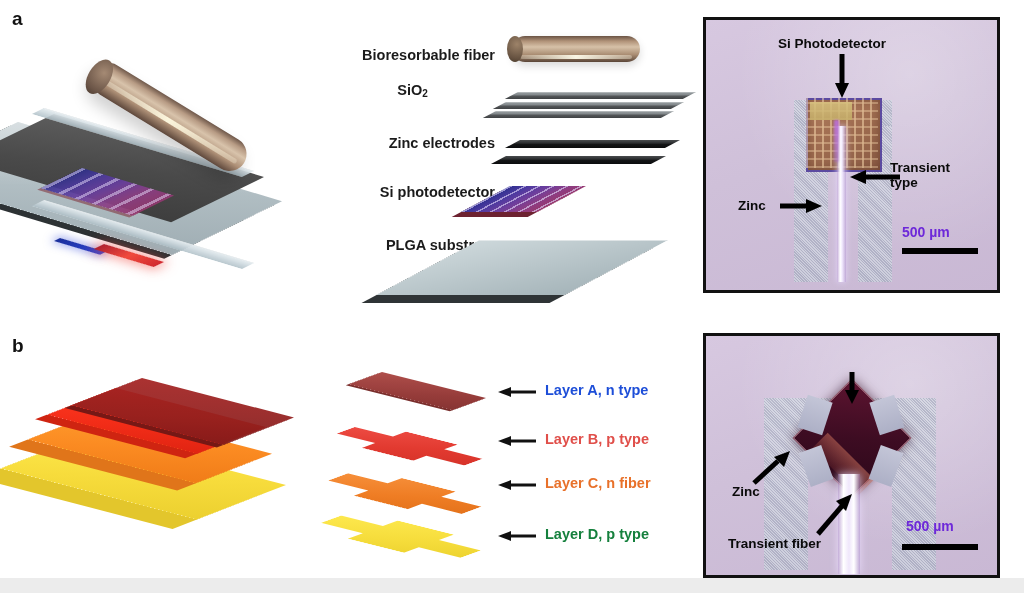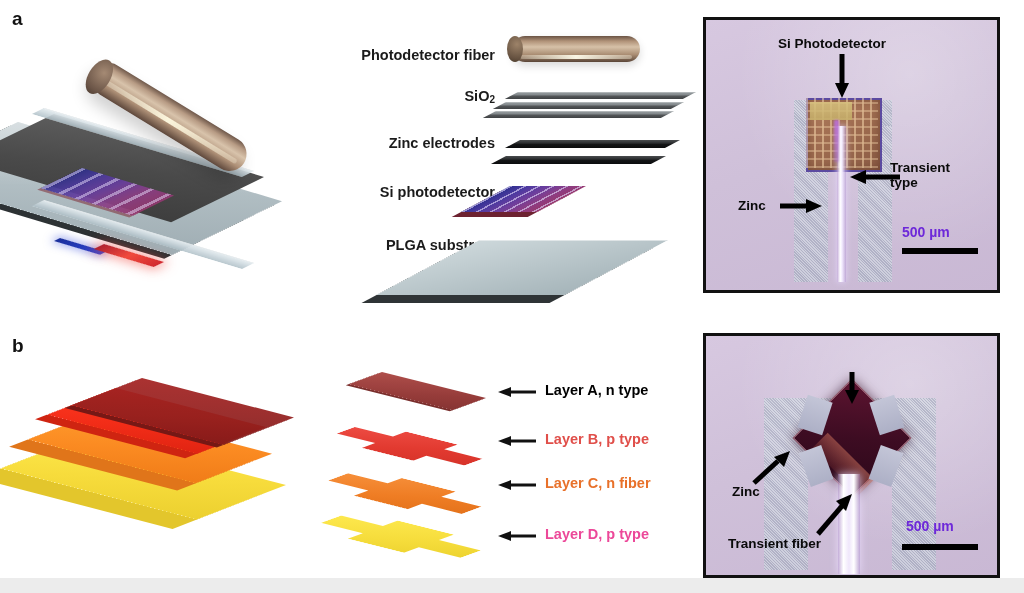--- a/index.html
+++ b/index.html
@@ -229,24 +229,24 @@
     <div class="det-patch"></div>
     <div class="det-fingers"></div>
     <div class="blue-glow"></div>
     <div class="red-glow"></div>
     <div class="fiber"></div>
     <div class="fiber-core"></div>
     <div class="fiber-cap"></div>
   </div>
 
   <div class="stack-label" style="left:330px;top:48px;width:165px;">
-    <span>Photodetector fiber</span>
-  </div>
-
-  <div class="stack-label" style="left:330px;top:89px;width:165px;">
+    <span>Bioresorbable fiber</span>
+  </div>
+
+  <div class="stack-label" style="left:330px;top:83px;width:165px;text-align:center;">
     <span>SiO</span><sub>2</sub>
   </div>
 
   <div class="stack-label" style="left:330px;top:136px;width:165px;">
     <span>Zinc electrodes</span>
   </div>
 
   <div class="stack-label" style="left:330px;top:185px;width:165px;">
     <span>Si photodetector</span>
   </div>
@@ -353,39 +353,39 @@
                 transform:matrix(1,0.25,-0.93,0.34,0,0);transform-origin:0 0;
                 background:linear-gradient(150deg,#ffeb52,#f6dd3c 55%,#ead02c);
                 clip-path:polygon(0% 30%,30% 30%,30% 0%,70% 0%,70% 30%,100% 30%,100% 70%,70% 70%,70% 100%,30% 100%,30% 70%,0% 70%);
                 box-shadow:0 15px 0 #e0c62b;"></div>
   </div>
 
   <svg class="lbl-arrow" style="left:498px;top:385px;" width="38" height="14">
     <line x1="38" y1="7" x2="12" y2="7" stroke="#111" stroke-width="3"></line>
     <polygon points="0,7 13,2 13,12" fill="#111"></polygon>
   </svg>
-  <div class="layer-label" style="left:545px;top:383px;color:#000000;">Layer A, n type</div>
+  <div class="layer-label" style="left:545px;top:383px;color:#1d4ed8;">Layer A, n type</div>
 
   <svg class="lbl-arrow" style="left:498px;top:434px;" width="38" height="14">
     <line x1="38" y1="7" x2="12" y2="7" stroke="#111" stroke-width="3"></line>
     <polygon points="0,7 13,2 13,12" fill="#111"></polygon>
   </svg>
   <div class="layer-label" style="left:545px;top:432px;color:#e04f4a;">Layer B, p type</div>
 
   <svg class="lbl-arrow" style="left:498px;top:478px;" width="38" height="14">
     <line x1="38" y1="7" x2="12" y2="7" stroke="#111" stroke-width="3"></line>
     <polygon points="0,7 13,2 13,12" fill="#111"></polygon>
   </svg>
   <div class="layer-label" style="left:545px;top:476px;color:#e8712a;">Layer C, n fiber</div>
 
   <svg class="lbl-arrow" style="left:498px;top:529px;" width="38" height="14">
     <line x1="38" y1="7" x2="12" y2="7" stroke="#111" stroke-width="3"></line>
     <polygon points="0,7 13,2 13,12" fill="#111"></polygon>
   </svg>
-  <div class="layer-label" style="left:545px;top:527px;color:#ec4899;">Layer D, p type</div>
+  <div class="layer-label" style="left:545px;top:527px;color:#15803d;">Layer D, p type</div>
 
   <div class="micro" id="micro-b">
     <div class="micro-bg"></div>
 
     <div class="zinc-pad" style="left:58px;top:62px;width:172px;height:30px;"></div>
     <div class="zinc-pad" style="left:58px;top:62px;width:44px;height:172px;"></div>
     <div class="zinc-pad" style="left:186px;top:62px;width:44px;height:172px;"></div>
 
     <div style="position:absolute;left:104px;top:60px;width:82px;height:82px;
                 transform:rotate(45deg);

